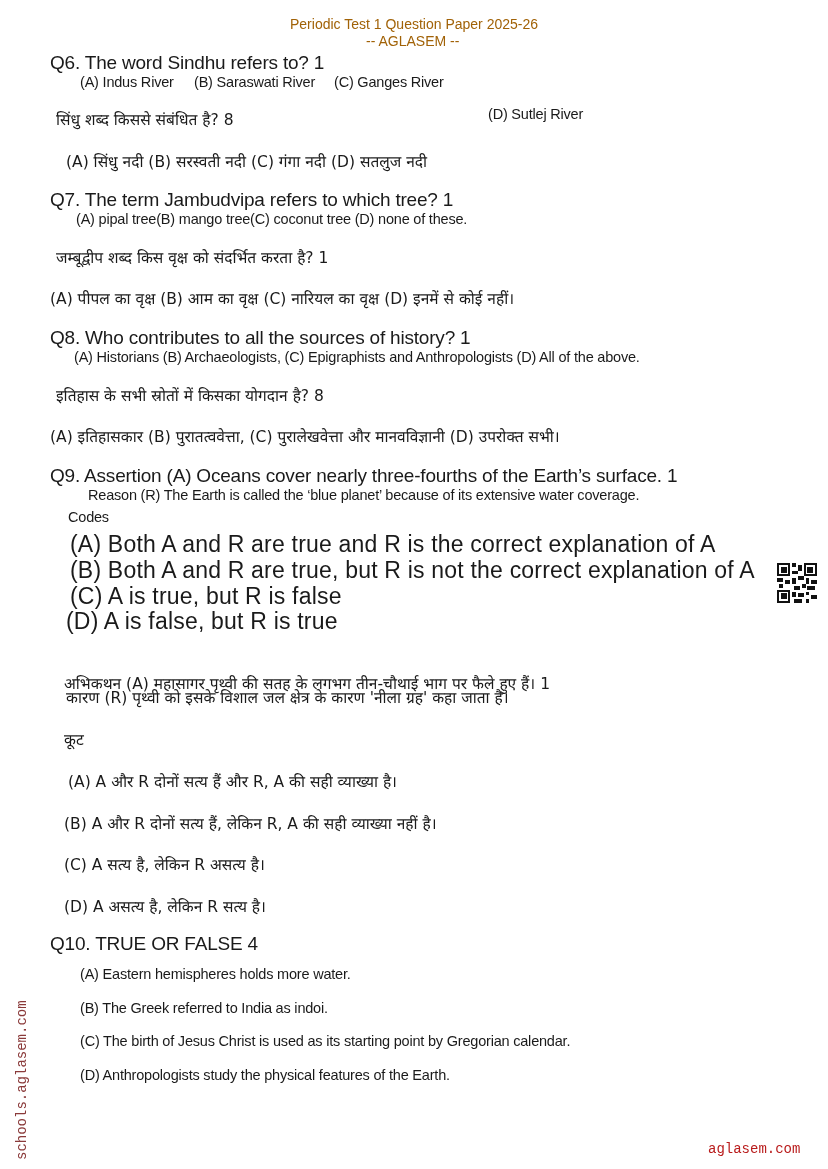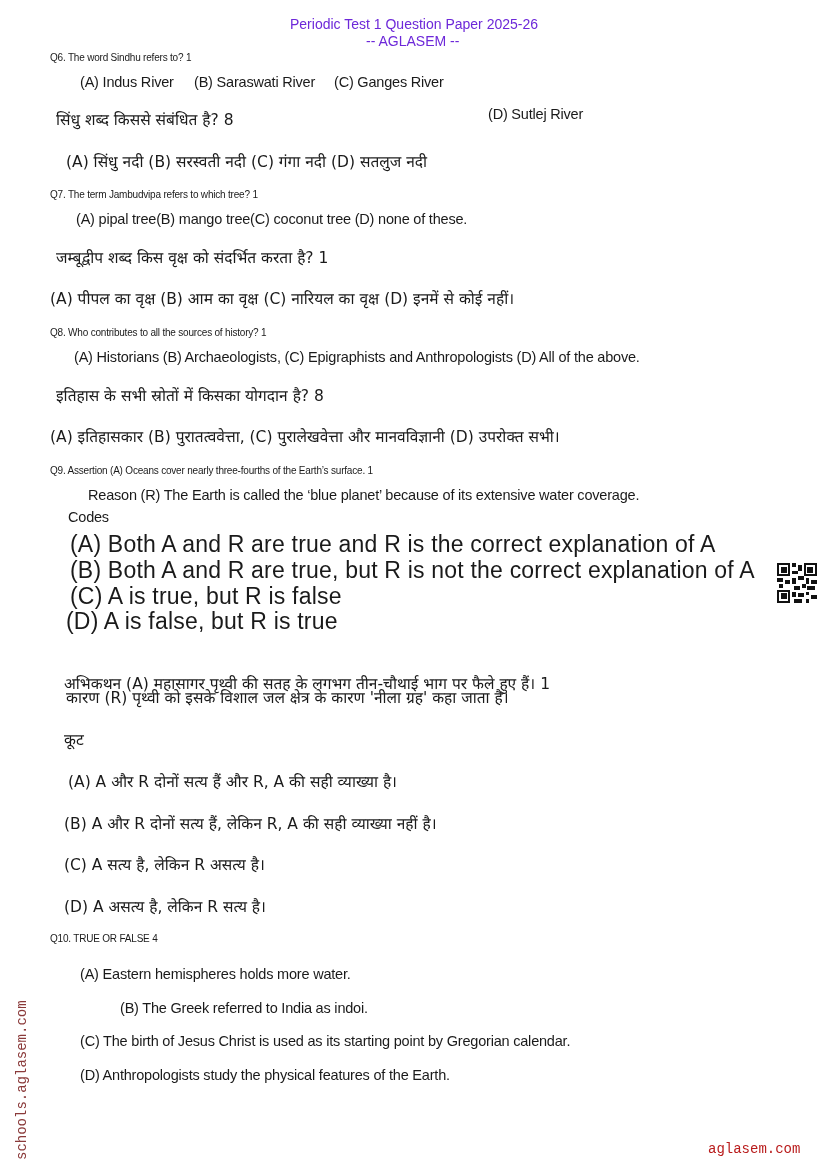--- a/index.html
+++ b/index.html
@@ -1,20 +1,20 @@
 <!DOCTYPE html>
 <html><head>
 <meta charset="utf-8">
 <style>
   html, body { margin: 0; padding: 0; background: #ffffff; }
   body { width: 828px; height: 1169px; position: relative; overflow: hidden;
          font-family: "Liberation Sans", sans-serif; color: #1a1a1a; }
   .abs { position: absolute; white-space: nowrap; }
-  .hdr { color: #6d28d9; font-size: 14px; font-family: "Liberation Sans", sans-serif; }
-  .q { font-size: 10px; font-family: "Liberation Sans Narrow", "Liberation Sans", sans-serif; letter-spacing: -0.2px; }
+  .hdr { color: #a16207; font-size: 14px; font-family: "Liberation Sans", sans-serif; }
+  .q { font-size: 19px; font-family: "Liberation Sans Narrow", "Liberation Sans", sans-serif; letter-spacing: -0.2px; }
   .opt { font-size: 14.5px; letter-spacing: -0.2px; }
   .hi { font-size: 15.5px; font-family: "DejaVu Sans", sans-serif; }
   .big { font-size: 23px; letter-spacing: 0.2px; }
   .mono { font-family: "Liberation Mono", monospace; color: #b91c1c; }
   .side { font-family: "Liberation Mono", monospace; color: #8a3a3a; font-size: 14px;
           transform: rotate(-90deg); transform-origin: left top; }
   .qr { width: 40px; height: 40px; position: absolute; left: 777px; top: 563px; }
 </style>
 </head>
 <body>
@@ -51,21 +51,21 @@
 <div class="abs hi" style="left:64px; top:646px;margin-top:26px;">अभिकथन (A) महासागर पृथ्वी की सतह के लगभग तीन-चौथाई भाग पर फैले हुए हैं। 1</div>
 <div class="abs hi" style="left:66px; top:686px;">कारण (R) पृथ्वी को इसके विशाल जल क्षेत्र के कारण 'नीला ग्रह' कहा जाता है।</div>
 <div class="abs hi" style="left:64px; top:728px;">कूट</div>
 <div class="abs hi" style="left:68px; top:770px;">(A) A और R दोनों सत्य हैं और R, A की सही व्याख्या है।</div>
 <div class="abs hi" style="left:64px; top:812px;">(B) A और R दोनों सत्य हैं, लेकिन R, A की सही व्याख्या नहीं है।</div>
 <div class="abs hi" style="left:64px; top:853px;">(C) A सत्य है, लेकिन R असत्य है।</div>
 <div class="abs hi" style="left:64px; top:895px;">(D) A असत्य है, लेकिन R सत्य है।</div>
 
 <div class="abs q" style="left:50px; top:933px;">Q10. TRUE OR FALSE   4</div>
 <div class="abs opt" style="left:80px; top:966px;">(A) Eastern hemispheres holds more water.</div>
-<div class="abs opt" style="left:80px; top:1000px;margin-left:40px;">(B) The Greek referred to India as indoi.</div>
+<div class="abs opt" style="left:80px; top:1000px;">(B) The Greek referred to India as indoi.</div>
 <div class="abs opt" style="left:80px; top:1033px;">(C) The birth of Jesus Christ is used as its starting point by Gregorian calendar.</div>
 <div class="abs opt" style="left:80px; top:1067px;">(D) Anthropologists study the physical features of the Earth.</div>
 
 <svg class="qr" viewBox="0 0 21 21" shape-rendering="crispEdges">
   <rect width="21" height="21" fill="#fff"></rect>
   <g fill="#111">
     <rect x="0" y="0" width="7" height="7"></rect>
       <rect x="1" y="1" width="5" height="5" fill="#fff"></rect>
       <rect x="2" y="2" width="3" height="3"></rect>
     <rect x="14" y="0" width="7" height="7"></rect>

